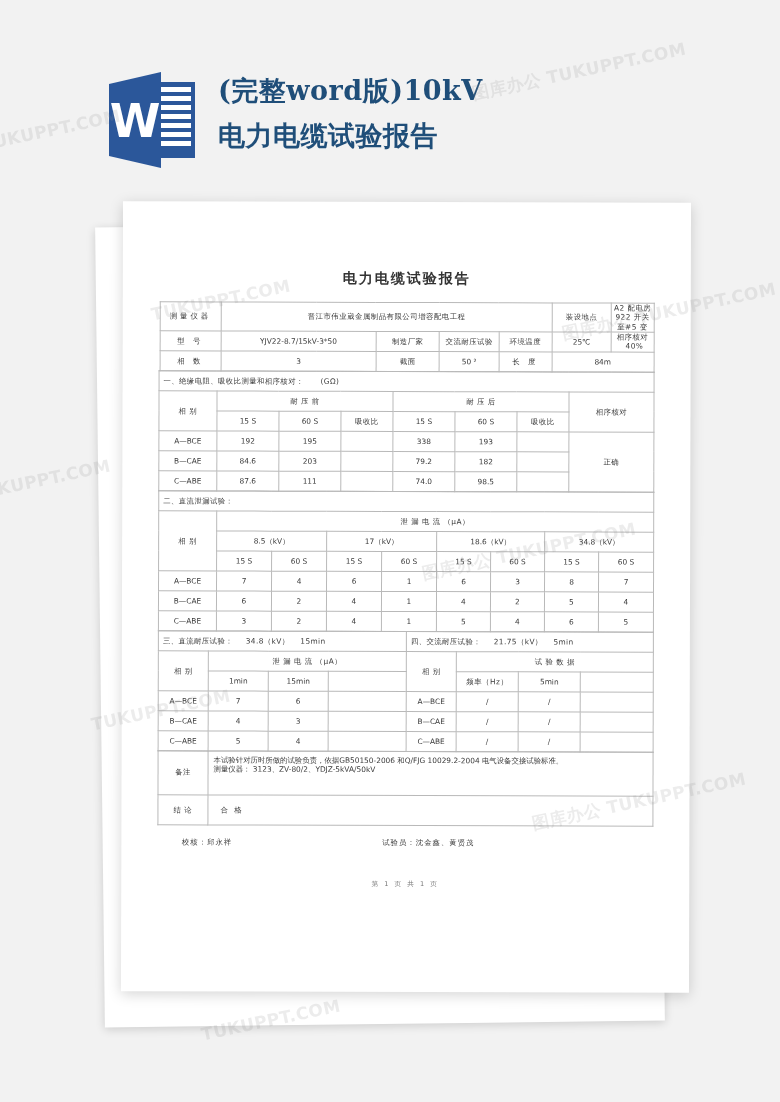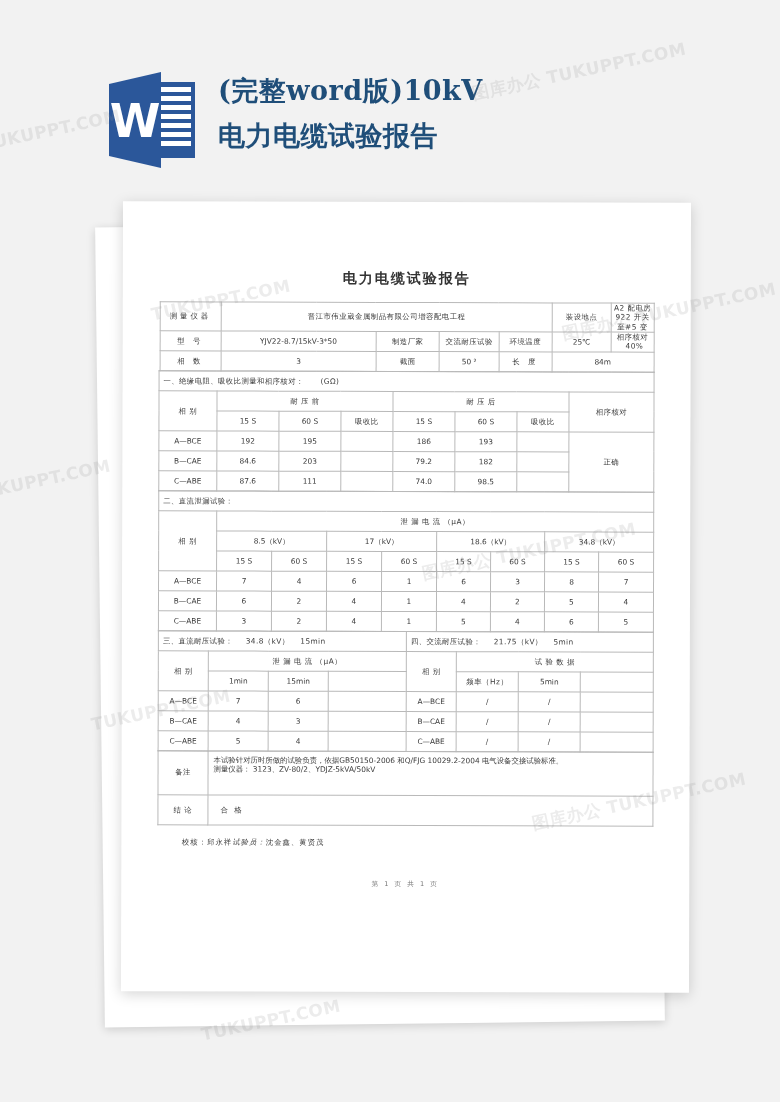--- a/index.html
+++ b/index.html
@@ -41,21 +41,21 @@
   .lbl{letter-spacing:3px;}
   .sect{text-align:left !important;padding-left:4px !important;letter-spacing:.4px;}
   .num{font-size:8px;}
   .bignum{font-size:8.6px;}
   .remark{text-align:left !important;padding:4px 5px !important;line-height:1.55;
       font-size:7px;vertical-align:top;}
   .concl{text-align:left !important;padding-left:12px !important;letter-spacing:2px;}
   .signrow{width:495px;margin:12px auto 0 auto;display:flex;font-size:7.4px;
       color:#3a3a3a;letter-spacing:1px;}
   .sign-l{margin-left:24px;}
-  .sign-r{font-style:italic;}
+  .sign-r{margin-left:150px;}
   .pagefoot{width:495px;margin:32px auto 0 auto;text-align:center;font-size:6.6px;
       color:#777;letter-spacing:2px;}
 </style>
 </head>
 <body>
 
 <div class="header">
 
   <div class="word-icon">
     <svg viewBox="0 0 92 100" width="92" height="100">
@@ -156,21 +156,21 @@
       <td class="cjk">吸收比</td>
       <td class="num">15 S</td>
       <td class="num">60 S</td>
       <td class="cjk">吸收比</td>
     </tr>
     <tr>
       <td class="num">A—BCE</td>
       <td class="bignum">192</td>
       <td class="bignum">195</td>
       <td></td>
-      <td class="bignum">186</td>
+      <td class="bignum">338</td>
       <td class="bignum">193</td>
       <td></td>
       <td class="cjk" rowspan="3">正确</td>
     </tr>
     <tr>
       <td class="num">B—CAE</td>
       <td class="bignum">84.6</td>
       <td class="bignum">203</td>
       <td></td>
       <td class="bignum">79.2</td>

